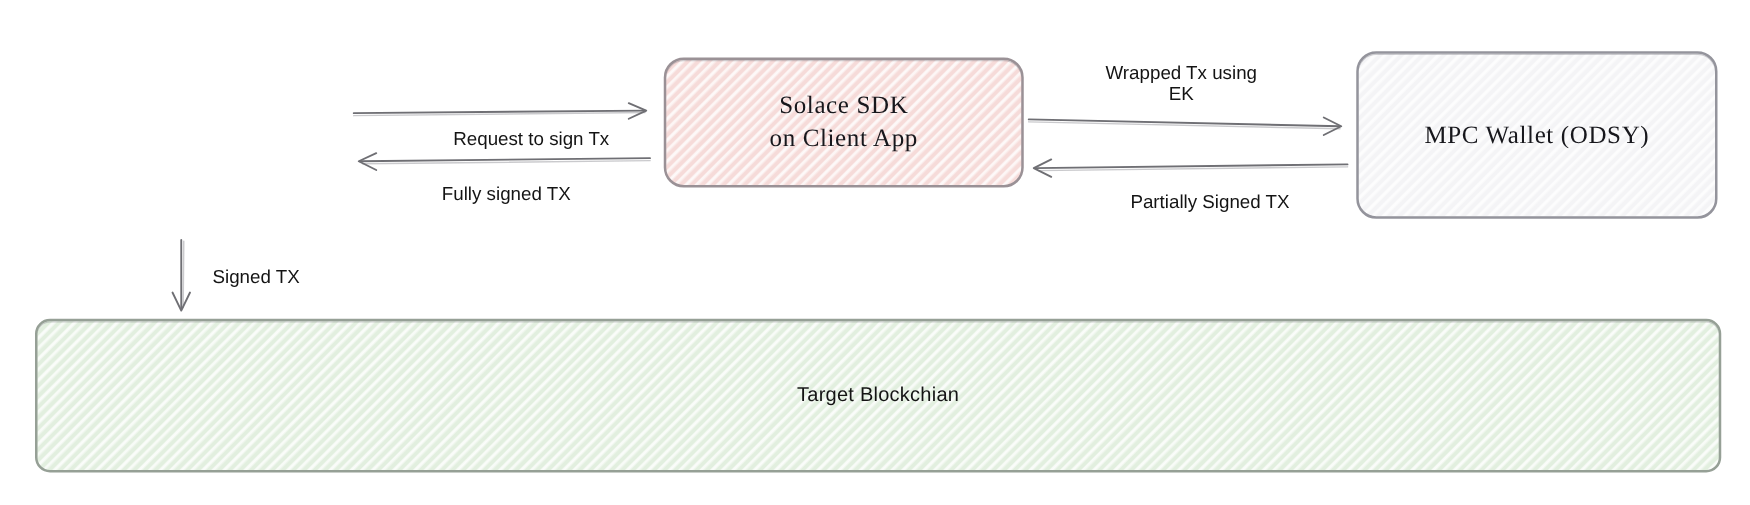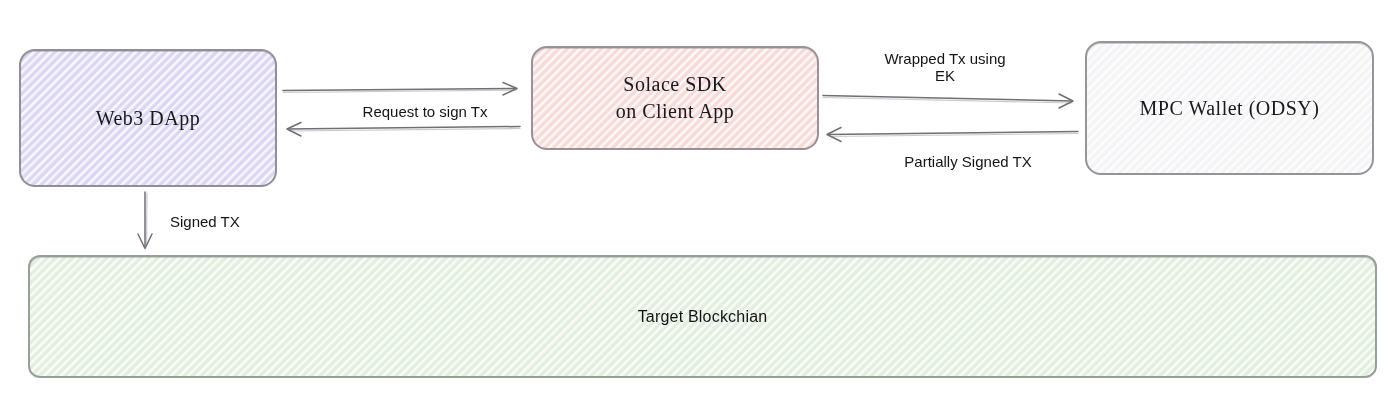--- a/index.html
+++ b/index.html
@@ -106,39 +106,37 @@
       <path class="arrow" d="M841,127.5 L827,134.5 L841,141.5"></path>
     </g>
 
     <g>
       <path class="arrow2" d="M147,193 L146.5,246"></path>
       <path class="arrow" d="M145,192 L145,247"></path>
       <path class="arrow" d="M138,234 L145,248.5 L152,234"></path>
     </g>
   </svg>
 
-  <div class="node hatch" id="node-web3" style="background-color: rgb(220, 214, 243); border-color: rgb(143, 143, 151);">
-    <span class="node-label">Web3 DApp</span>
-  </div>
 
   <div class="node hatch" id="node-solace" style="background-color: rgb(246, 219, 217); border-color: rgb(154, 145, 150);">
     <span class="node-label">Solace SDK
 on Client App</span>
   </div>
 
   <div class="node hatch" id="node-mpc" style="background-color: rgb(244, 244, 246); border-color: rgb(148, 148, 156);">
     <span class="node-label">MPC Wallet (ODSY)</span>
   </div>
 
   <div class="node hatch" id="node-target" style="background-color: rgb(226, 239, 223); border-color: rgb(150, 160, 150);">
     <span class="node-label">Target Blockchian</span>
   </div>
 
   <div class="edge-label" id="label-request">Request to sign Tx</div>
 
+  <div class="edge-label" id="label-fully">Fully signed TX</div>
 
   <div class="edge-label" id="label-wrapped">Wrapped Tx using
 EK</div>
 
   <div class="edge-label" id="label-partially">Partially Signed TX</div>
 
   <div class="edge-label" id="label-signed">Signed TX</div>
 
 </div>
 

